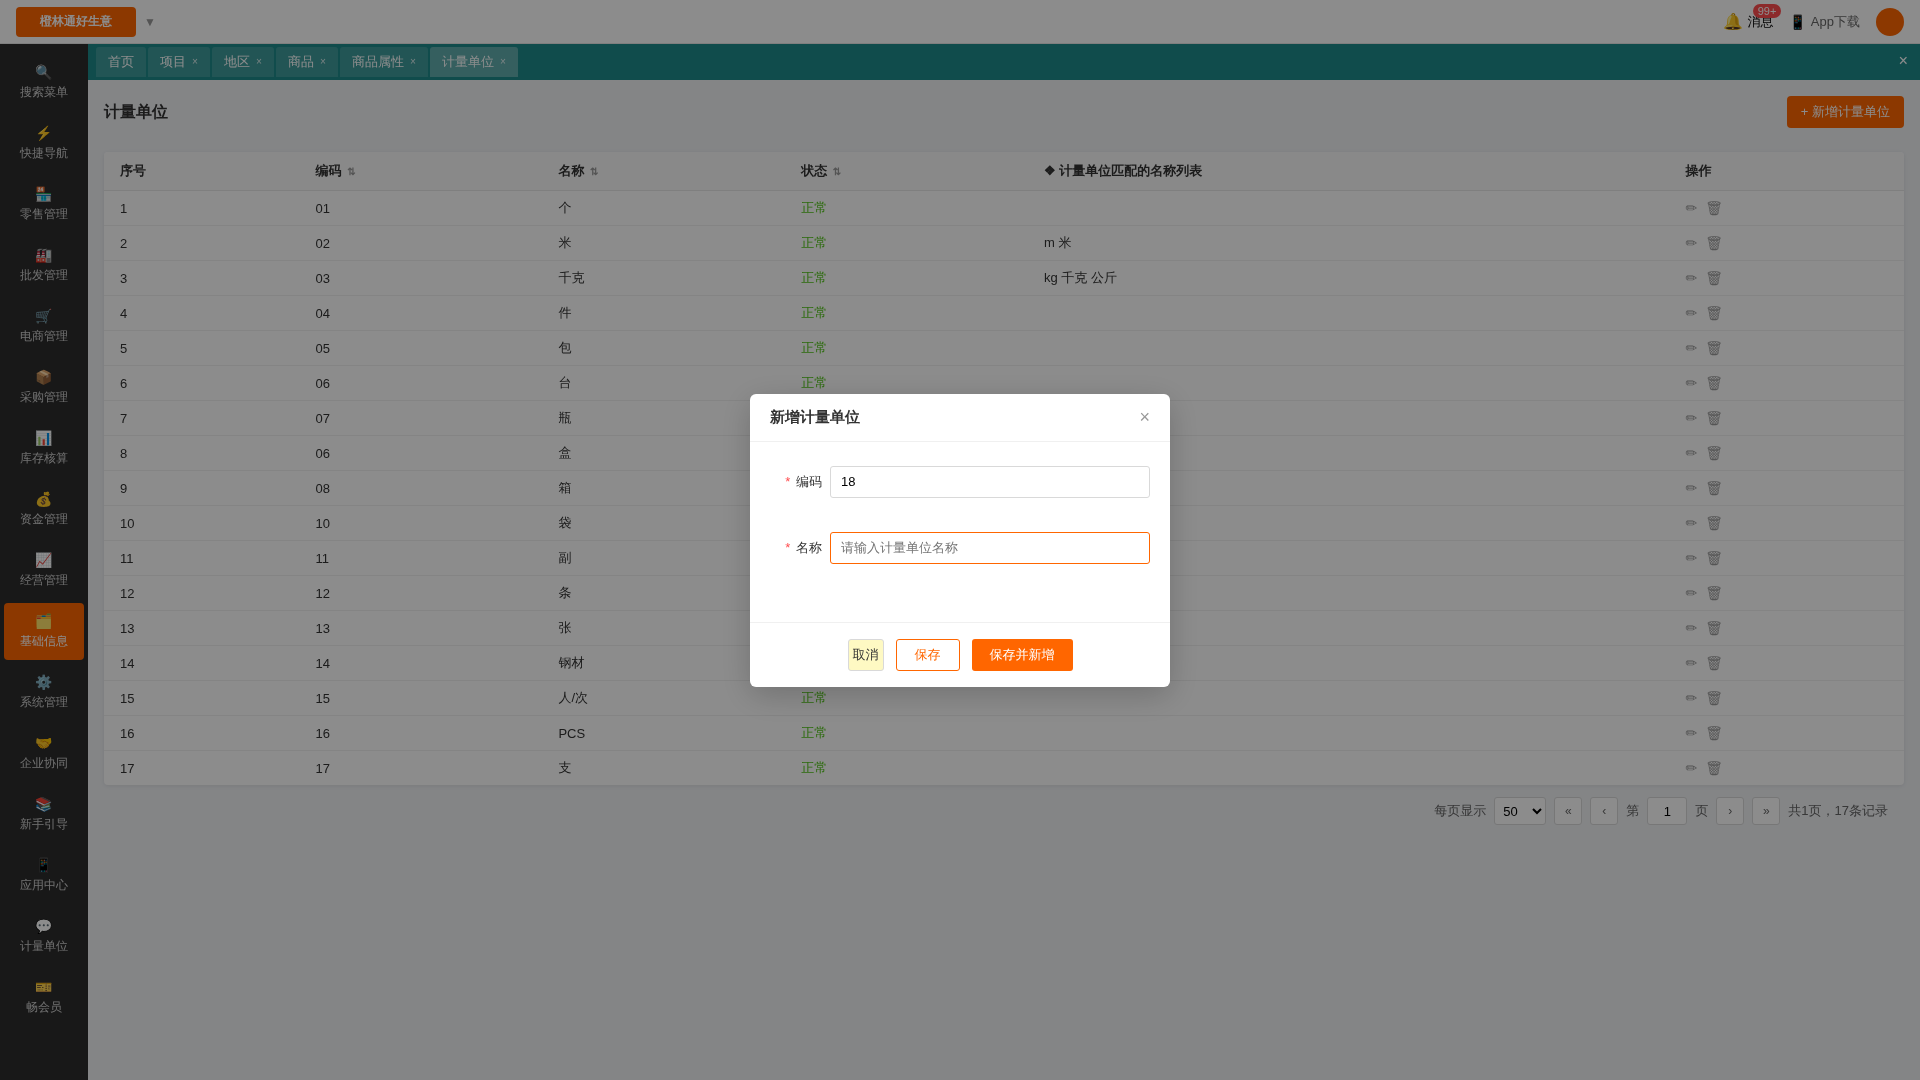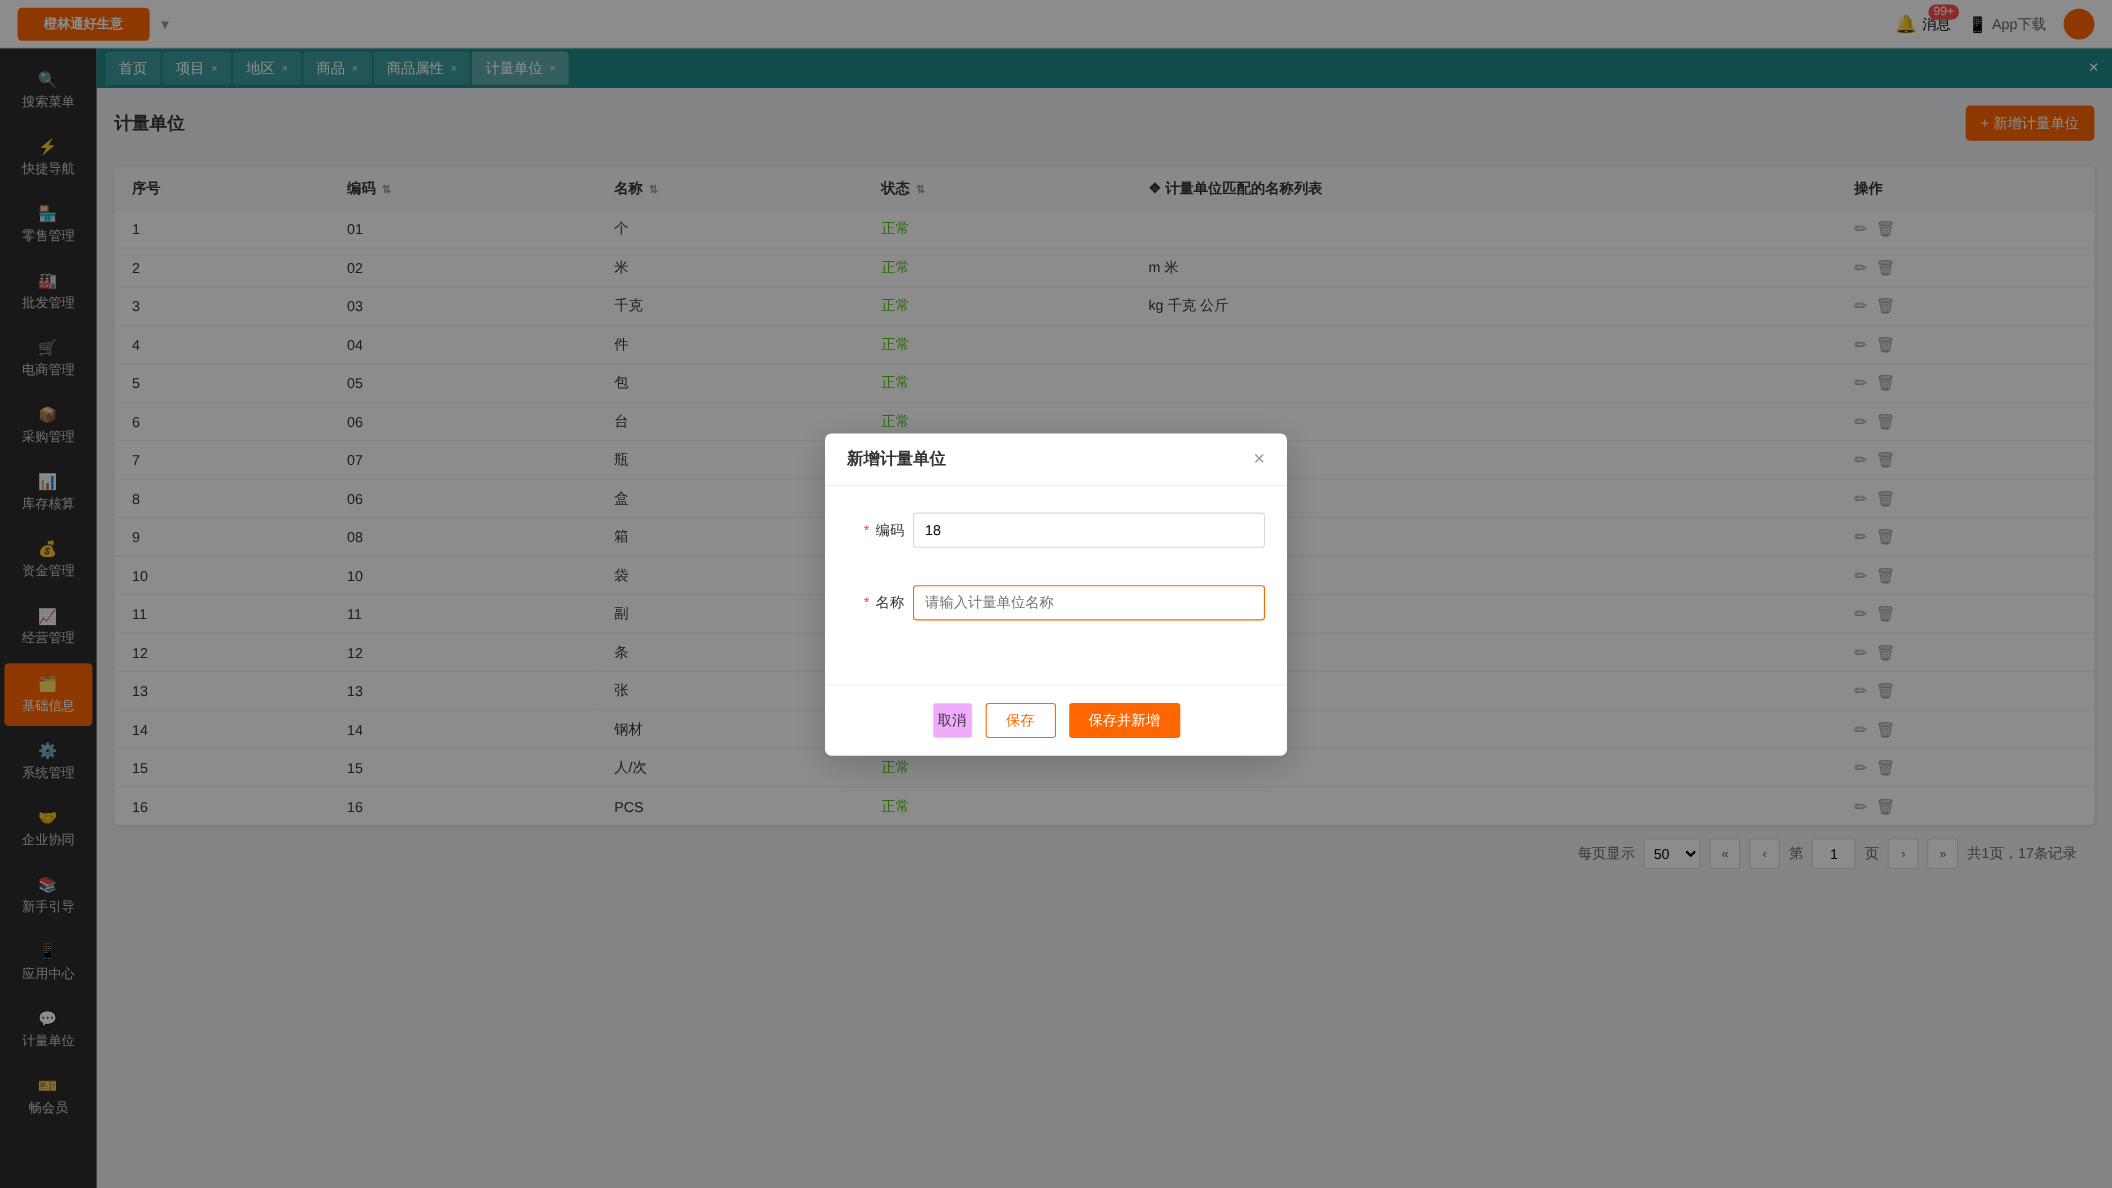--- a/index.html
+++ b/index.html
@@ -107,20 +107,21 @@
     }
 
     
     .tab-bar {
       background: #1e8b8b;
       display: flex;
       align-items: center;
       padding: 0 8px;
       height: 36px;
       gap: 2px;
+      font-family: Liberation Mono, monospace;
     }
     .tab {
       display: flex;
       align-items: center;
       gap: 6px;
       padding: 6px 12px;
       background: rgba(255,255,255,0.15);
       color: white;
       border-radius: 3px 3px 0 0;
       cursor: pointer;
@@ -315,21 +316,21 @@
     .form-input.active-input { border-color: #ff6600; }
     .modal-footer {
       display: flex;
       justify-content: center;
       gap: 12px;
       padding: 16px 20px;
       border-top: 1px solid #f0f0f0;
     }
     .btn-cancel {
       border: 1px solid #d9d9d9;
-      background: #f0abfc;
+      background: #fef9c3;
       color: #333;
       padding: 6px 4px;
       border-radius: 3px;
       cursor: pointer;
       font-size: 13px;
     }
     .btn-save {
       border: 1px solid #ff6600;
       background: white;
       color: #ff6600;
@@ -714,20 +715,33 @@
       <td>PCS</td>
       <td><span class="status-normal">正常</span></td>
       <td></td>
       <td>
         <div class="action-icons">
           <span class="action-icon">✏</span>
           <span class="action-icon">🗑</span>
         </div>
       </td>
     </tr>
+              <tr>
+      <td>17</td>
+      <td>17</td>
+      <td>支</td>
+      <td><span class="status-normal">正常</span></td>
+      <td></td>
+      <td>
+        <div class="action-icons">
+          <span class="action-icon">✏</span>
+          <span class="action-icon">🗑</span>
+        </div>
+      </td>
+    </tr>
             </tbody>
         </table>
       </div>
 
       <div class="pagination">
         <span>每页显示</span>
         <select class="page-size-select">
           <option>50</option>
           <option>100</option>
         </select>

